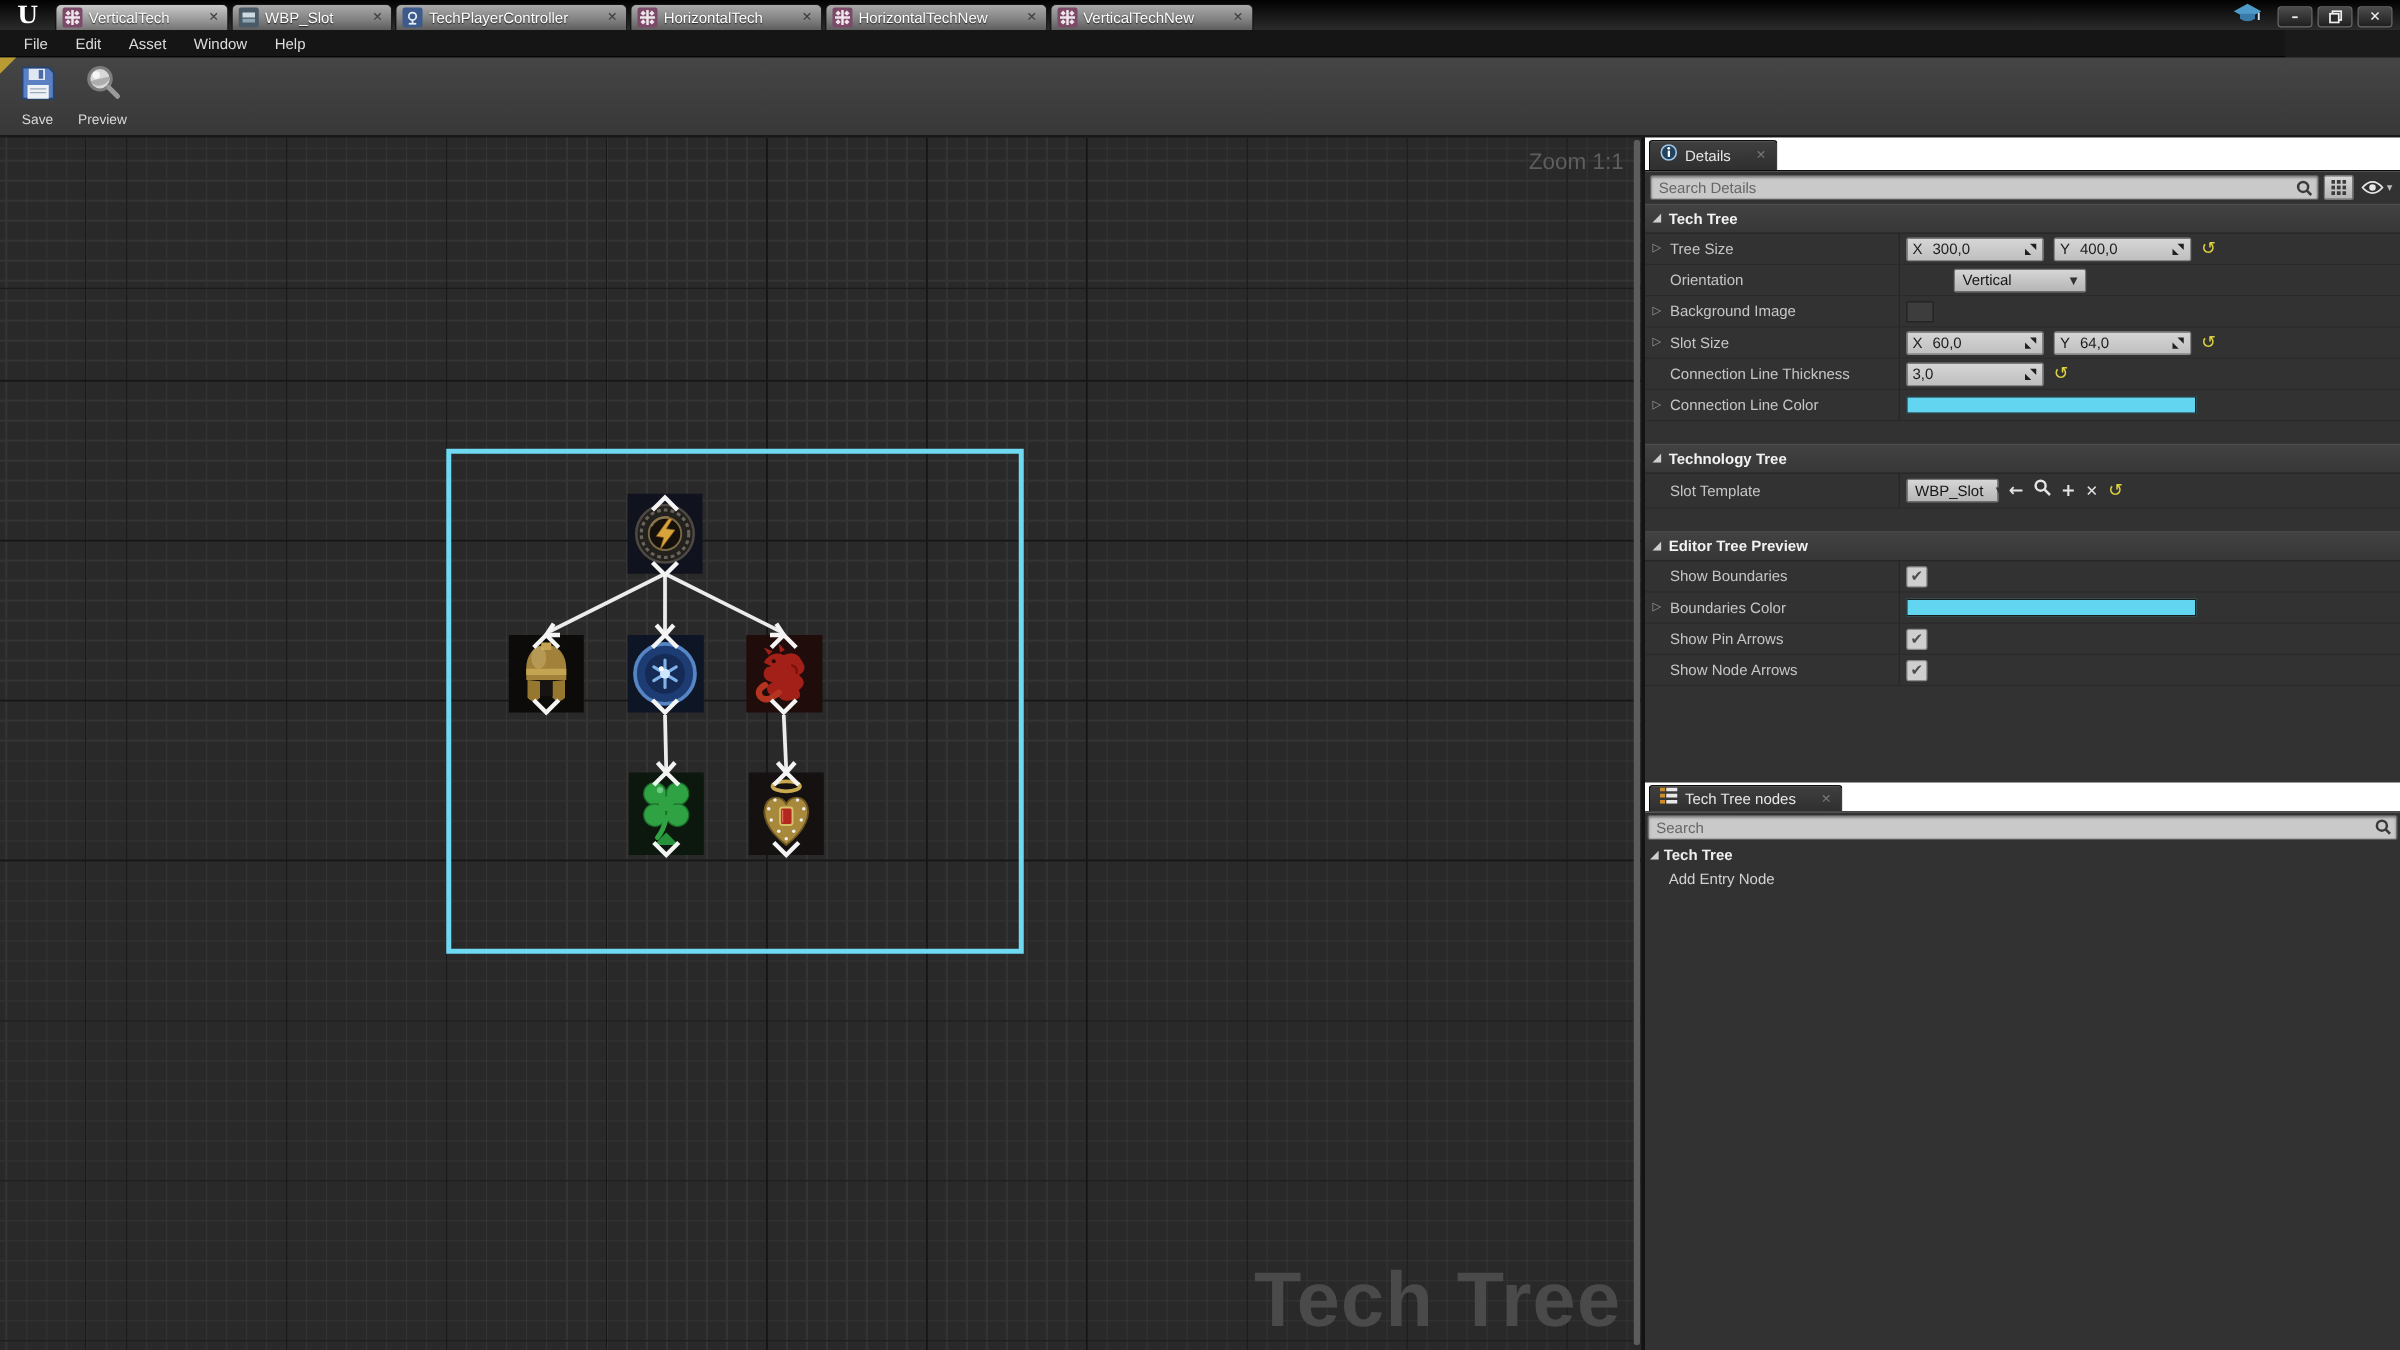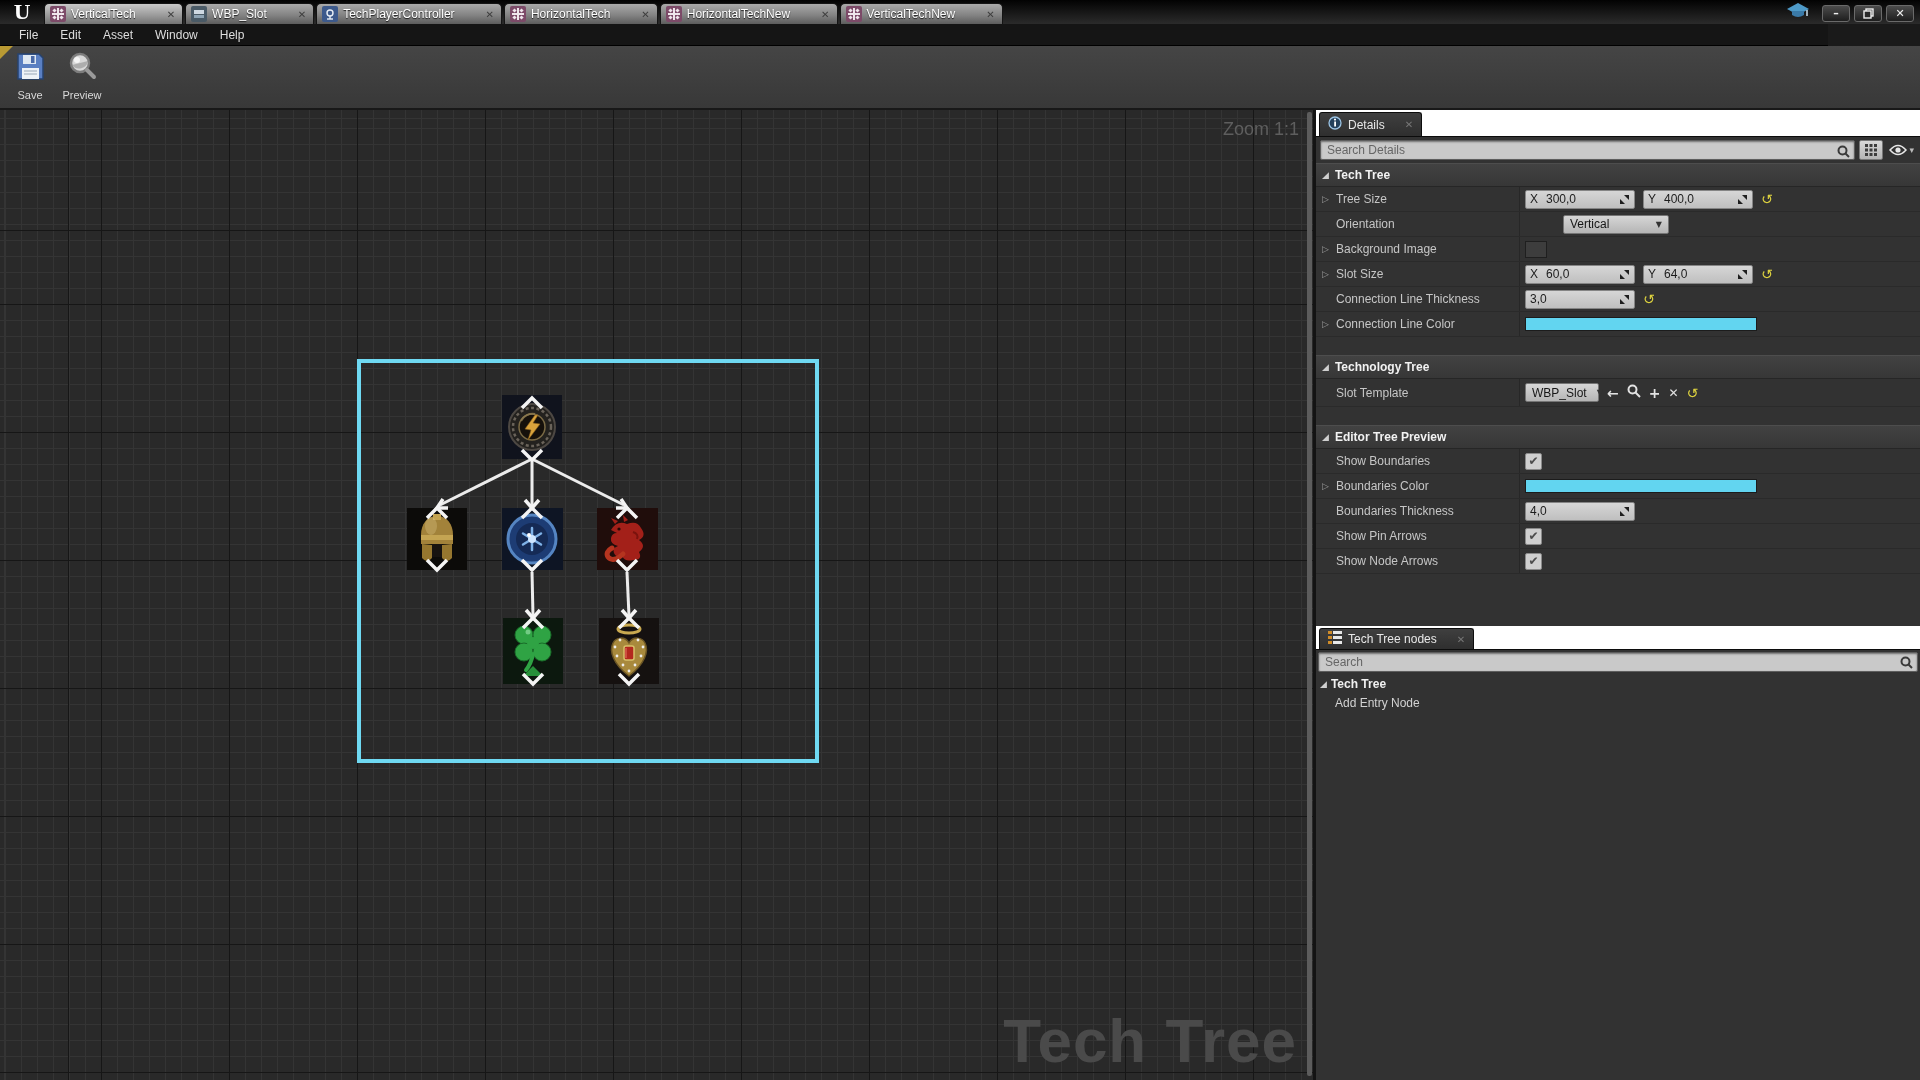--- a/index.html
+++ b/index.html
@@ -61,21 +61,21 @@
   
   .rightpanel { position:absolute; left:1313px; top:110px; width:607px; height:970px;
     background:#323232; border-left:3px solid #131313; }
   .panel-tabs { height:27px; background:#ffffff; border-bottom:1px solid #0c0c0c;
     display:flex; align-items:flex-end; padding-left:3px; }
   .panel-tab { height:24px; display:flex; align-items:center; gap:6px; padding:0 8px;
     background:linear-gradient(#3f3f3f,#2f2f2f); border:1px solid #0d0d0d; border-bottom:none;
     border-radius:3px 3px 0 0; cursor:pointer; }
   .panel-tab .ptlabel { color:#e8e8e8; font-size:12px; }
   .panel-tab .tclose { color:#777; font-size:10px; margin-left:14px; }
-  .search-row { height:26px; display:flex; align-items:center; gap:4px; padding:3px 4px; }
+  .search-row { height:16px; display:flex; align-items:center; gap:4px; padding:13px 4px; }
   .searchbox { flex:1; height:20px; background:#c9c9c9; border:1px solid #5d5d5d; border-radius:2px;
     box-shadow:inset 0 1px 2px rgba(0,0,0,.45); font-size:12px; color:#222; padding:0 22px 0 6px;
     font-family:"Liberation Sans",sans-serif; }
   .searchbox::placeholder { color:#666; }
   .sr-wrap { position:relative; flex:1; display:flex; }
   .sr-mag { position:absolute; right:5px; top:4px; }
   .sq-btn { width:24px; height:20px; background:linear-gradient(#d8d8d8,#b5b5b5); border:1px solid #777;
     border-radius:2px; display:flex; align-items:center; justify-content:center; cursor:pointer; }
   .eye-btn { display:flex; align-items:center; gap:2px; cursor:pointer; padding:0 2px; }
   .eye-caret { color:#bbb; font-size:9px; }
@@ -597,34 +597,20 @@
     <div class="prow">
       <div class="pname">
           <span class="exp">▷</span>
         <span>Boundaries Color</span>
         </div>
       <div class="pval">
           <div class="colorbar" style="background: rgb(98, 213, 240);"></div>
         </div>
     </div>
 
-    <div class="prow">
-      <div class="pname">
-          <span>Boundaries Thickness</span>
-        </div>
-      <div class="pval">
-        <div class="spin">
-          <span class="sval">4,0</span>
-          <svg width="11" height="11" viewBox="0 0 11 11">
-              <path d="M10,1 L10,6 L5,1 Z" fill="#1f1f1f"></path>
-              <path d="M1,10 L6,10 L1,5 Z" fill="#1f1f1f"></path>
-            </svg>
-        </div>
-      </div>
-    </div>
 
     <div class="prow">
       <div class="pname">
           <span>Show Pin Arrows</span>
         </div>
       <div class="pval">
           <div class="cb">✔</div>
         </div>
     </div>
 

